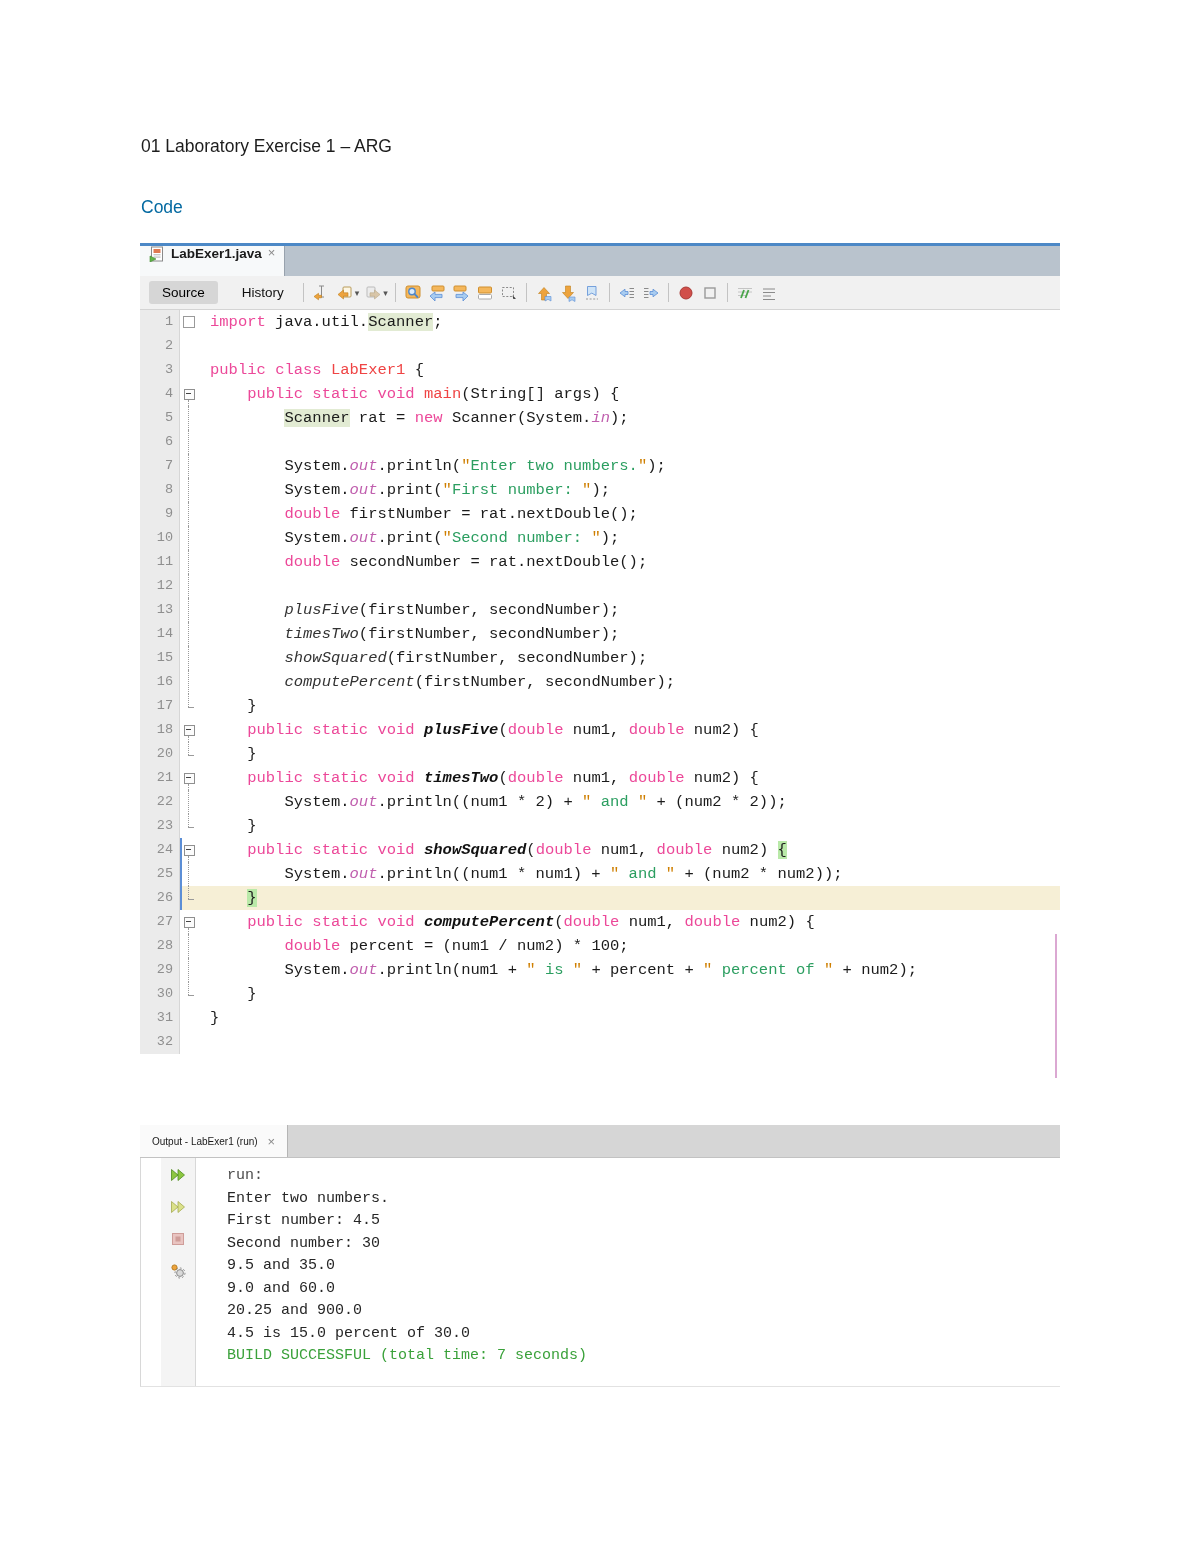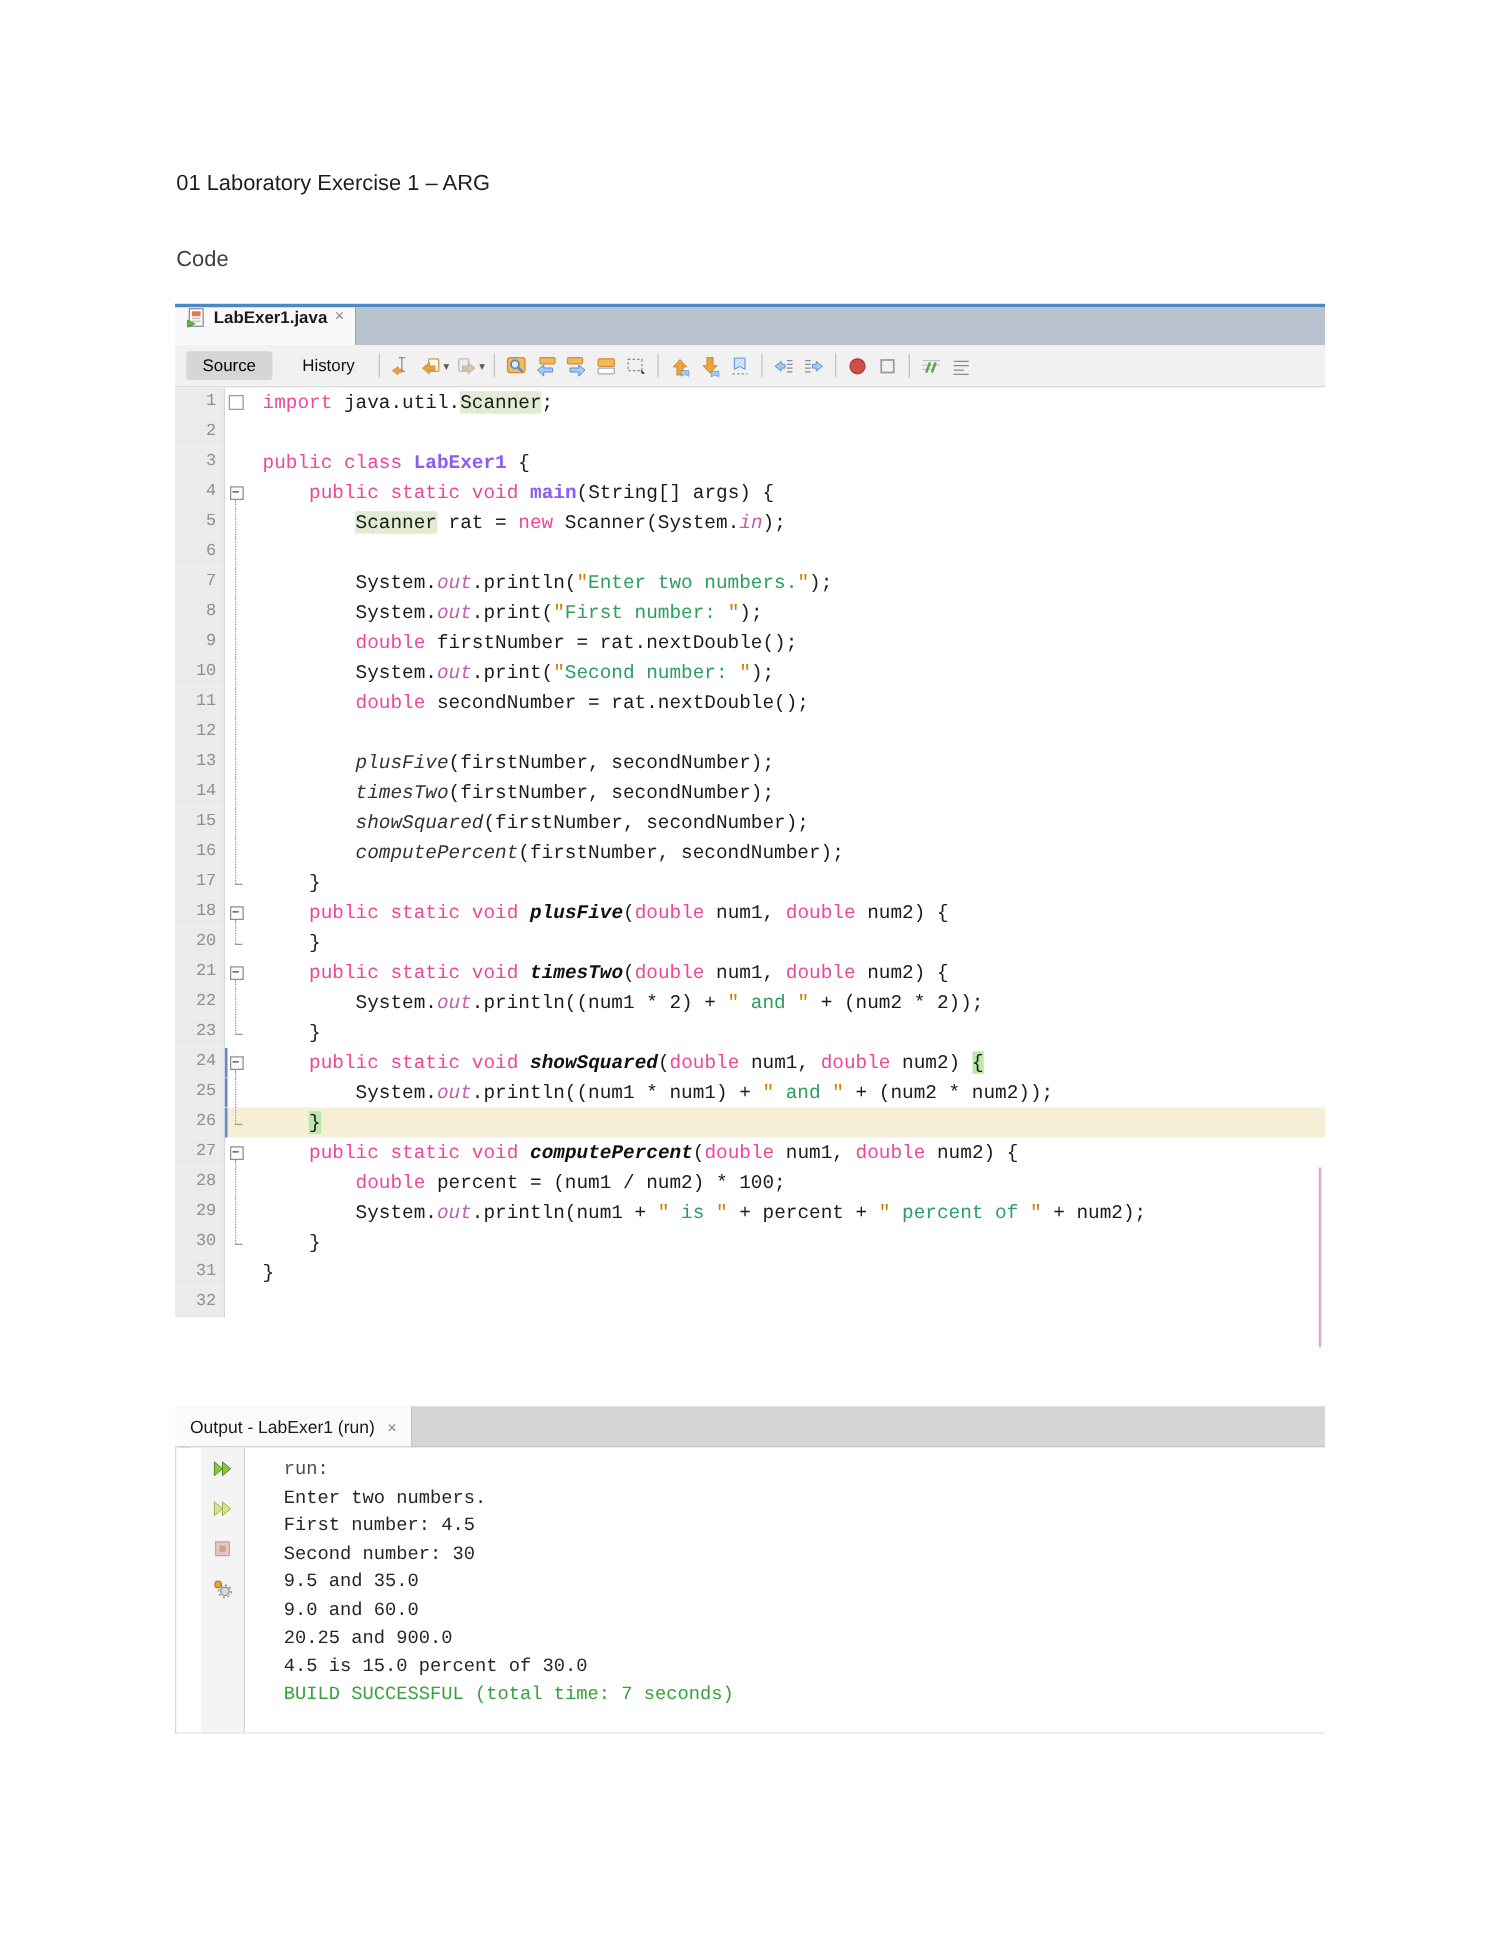--- a/index.html
+++ b/index.html
@@ -1,20 +1,20 @@
 <!DOCTYPE html>
 <html><head>
 <meta charset="utf-8">
 <style>
   html,body{margin:0;padding:0;}
   body{width:1200px;height:1553px;position:relative;background:#ffffff;
        font-family:"Liberation Sans",sans-serif;overflow:hidden;}
 
   .doc-title{position:absolute;left:141px;top:136px;font-size:17.5px;color:#1d1d1d;}
-  .doc-heading{position:absolute;left:141px;font-size:17.5px;color:#404040;}
+  .doc-heading{position:absolute;left:141px;font-size:17.5px;color:#0369a1;}
   .h-code{top:197px;}
   .h-output{top:1137px;margin-top:16px;}
 
   
   .editor{position:absolute;left:140px;top:243px;width:920px;}
   .ed-topline{height:3px;background:#4c88c6;}
   .ed-tabs{height:30px;background:#b9c3cd;display:flex;align-items:stretch;}
   .ed-tab{background:#f7f9fa;display:flex;align-items:flex-start;gap:6px;padding:0 9px;
           border-right:1px solid #98a2ad;}
   .ed-tab-label{font-size:13.5px;font-weight:bold;color:#1a1a1a;}
@@ -32,21 +32,21 @@
   .row{display:flex;height:24px;position:relative;}
   .num{flex:0 0 33px;padding-right:6px;background:#ebebeb;border-right:1px solid #d6d6d6;
        text-align:right;color:#8f8f8f;font:13.5px/24px "Liberation Mono",monospace;}
   .fold{flex:0 0 22px;position:relative;}
   .code{flex:1;white-space:pre;font:15.5px/24px "Liberation Mono",monospace;color:#1b1b1b;
         padding-left:8px;}
   .cur .fold,.cur .code{background:#f6efd6;}
   .brk .fold{box-shadow:inset 2px 0 0 #5b8ed6;}
 
   .k{color:#ec4899;}
-  .b{font-weight:bold;color:#8b5cf6;}
+  .b{font-weight:normal;color:#ef4444;}
   .bi{font-weight:bold;font-style:italic;color:#111;}
   .i{font-style:italic;color:#333;}
   .of{color:#c05fae;font-style:italic;}
   .q{color:#cf7f00;}
   .s{color:#2b9e60;}
   .occ{background:#e2ebd3;text-align:right;}
   .brc{background:#b9e9a8;}
 
   .fbox{position:absolute;left:4px;top:7px;width:9px;height:9px;border:1px solid #8f8f8f;background:#fcfcfc;}
   .fbox::after{content:"";position:absolute;left:1px;top:3px;width:5px;height:1px;background:#444;}
@@ -57,21 +57,21 @@
   .fsq{position:absolute;left:3px;top:6px;width:10px;height:10px;border:1px solid #9a9a9a;background:#fff;}
 
   .margin-line{position:absolute;right:3px;top:624px;bottom:0;width:2px;background:#dba8d2;}
 
   
   .outpanel{position:absolute;left:140px;top:1125px;width:920px;}
   .out-tabs{height:32px;background:#d6d6d6;display:flex;align-items:stretch;
             border-bottom:1px solid #c2c2c2;}
   .out-tab{background:#fafafa;display:flex;align-items:center;gap:10px;padding:0 12px;
            border-right:1px solid #b5b5b5;}
-  .out-tab-label{font-size:14px;color:#1a1a1a;}
+  .out-tab-label{font-size:10px;color:#1a1a1a;}
   .out-body{display:flex;height:228px;background:#fff;border-left:1px solid #d8d8d8;
             border-bottom:1px solid #e2e2e2;padding-left:20px;}
   .out-strip{flex:0 0 34px;background:#f4f4f4;border-right:1px solid #d8d8d8;
              display:flex;flex-direction:column;align-items:center;padding-top:7px;gap:12px;}
   .obtn{width:20px;height:20px;display:flex;align-items:center;justify-content:center;}
   .out-text{padding:7px 0 0 31px;font:15px/22.5px "Liberation Mono",monospace;}
   .o-run{color:#4c4c4c;}
   .o-std{color:#262626;}
   .o-success{color:#3aa13a;}
 </style>

